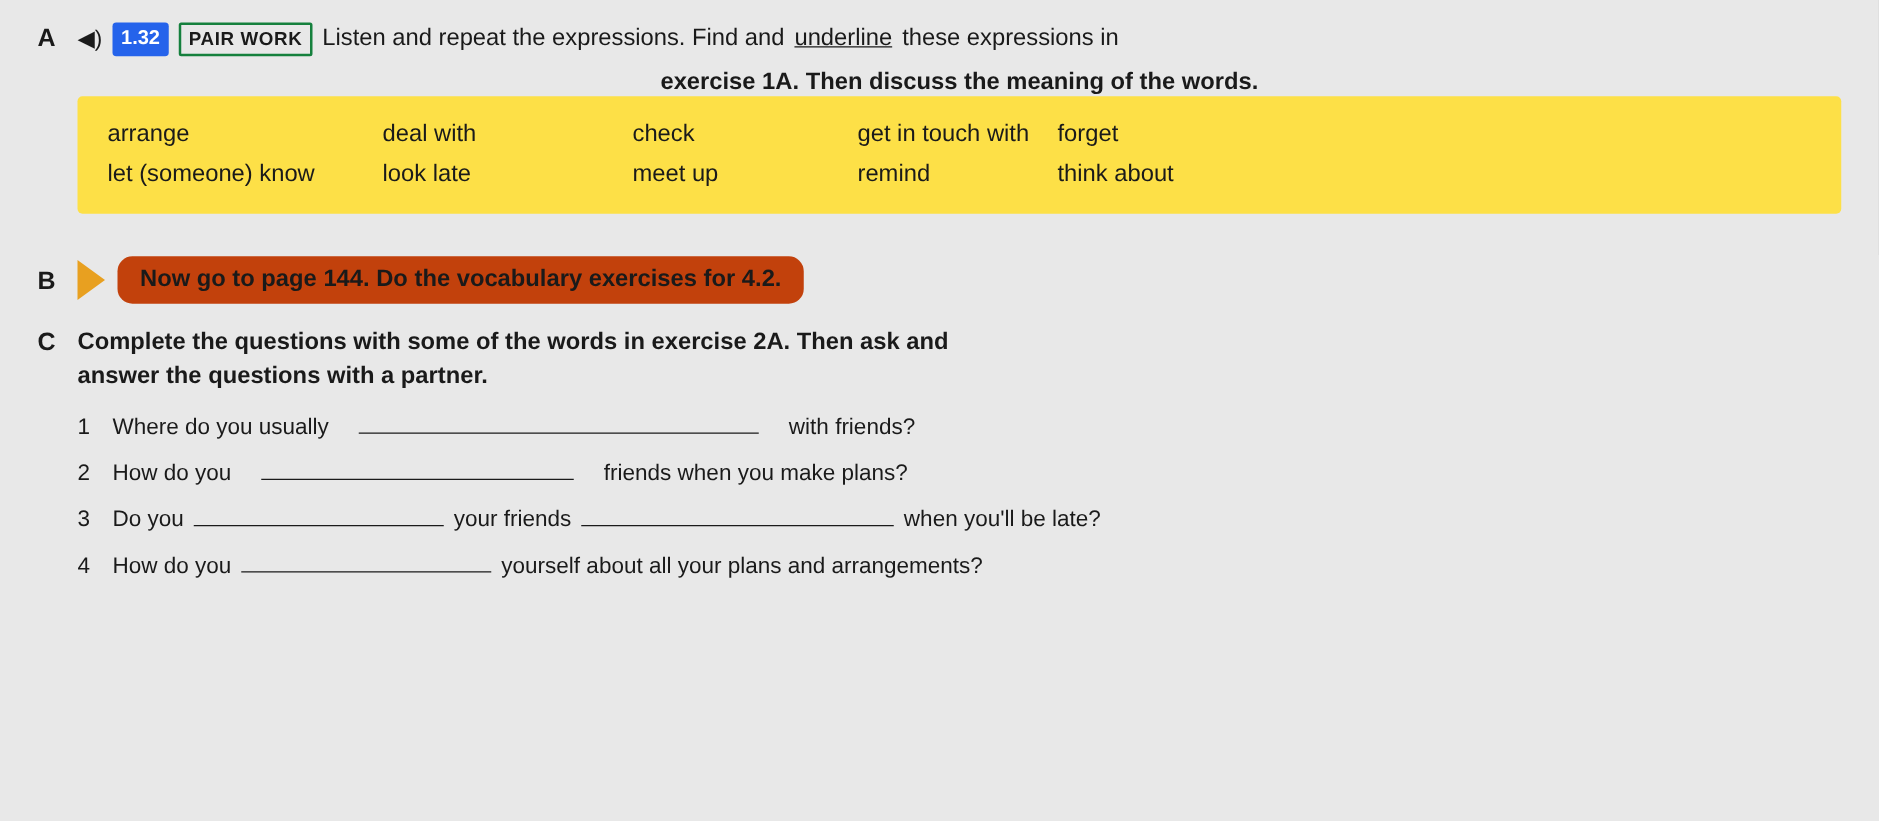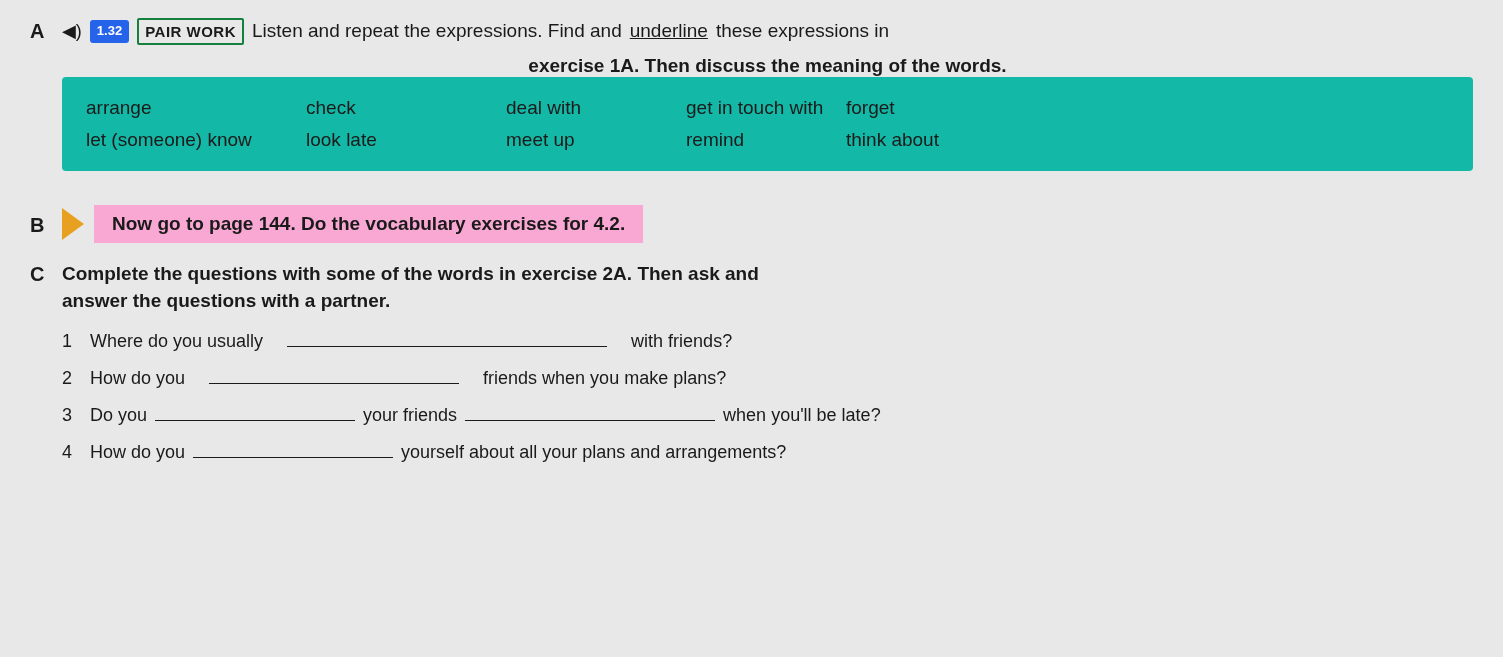--- a/index.html
+++ b/index.html
@@ -57,21 +57,21 @@
       align-items: center;
       gap: 3px;
       color: #1a1a1a;
       font-size: 18px;
     }
 
     .track-badge {
       background-color: #2563eb;
       color: white;
       font-weight: bold;
-      font-size: 13px;
+      font-size: 16px;
       padding: 2px 7px;
       border-radius: 3px;
       display: inline-block;
     }
 
     .pair-work-badge {
       border: 2px solid #15803d;
       font-weight: bold;
       font-size: 15px;
       padding: 1px 6px;
@@ -86,21 +86,21 @@
 
     .second-line {
       font-weight: bold;
       font-size: 19px;
       margin-top: 0px;
       text-align: center;
     }
 
     
     .vocab-box {
-      background-color: #14b8a6;
+      background-color: #fde047;
       border-radius: 4px;
       padding: 18px 30px 18px 24px;
       margin-bottom: 18px;
       display: grid;
       grid-template-columns: 220px 200px 180px 160px 280px;
       grid-template-rows: auto auto;
       gap: 6px 0;
       font-size: 19px;
     }
 
@@ -125,25 +125,25 @@
     .arrow-badge {
       display: inline-block;
       width: 0;
       height: 0;
       border-top: 16px solid transparent;
       border-bottom: 16px solid transparent;
       border-left: 22px solid #e8a020;
     }
 
     .b-text-box {
-      background-color: #f9a8d4;
+      background-color: #c2410c;
       padding: 8px 18px;
       font-weight: bold;
       font-size: 19px;
-      border-radius: 0;
+      border-radius: 12px;
       text-align: center;
     }
 
     
     .section-c {
       display: flex;
       align-items: flex-start;
       gap: 10px;
     }
 
@@ -240,22 +240,22 @@
         <span class="track-badge">1.32</span>
         <span class="pair-work-badge">PAIR WORK</span>
         <span>Listen and repeat the expressions. Find and</span>
         <span class="underline-word">underline</span>
         <span>these expressions in</span>
       </div>
       <div class="second-line">exercise 1A. Then discuss the meaning of the words.</div>
 
       <div class="vocab-box">
         <span class="vocab-word">arrange</span>
+        <span class="vocab-word">deal with</span>
         <span class="vocab-word">check</span>
-        <span class="vocab-word">deal with</span>
         <span class="vocab-word">get in touch with</span>
         <span class="vocab-word">forget</span>
         <span class="vocab-word">let (someone) know</span>
         <span class="vocab-word">look late</span>
         <span class="vocab-word">meet up</span>
         <span class="vocab-word">remind</span>
         <span class="vocab-word">think about</span>
       </div>
     </div>
   </div>

